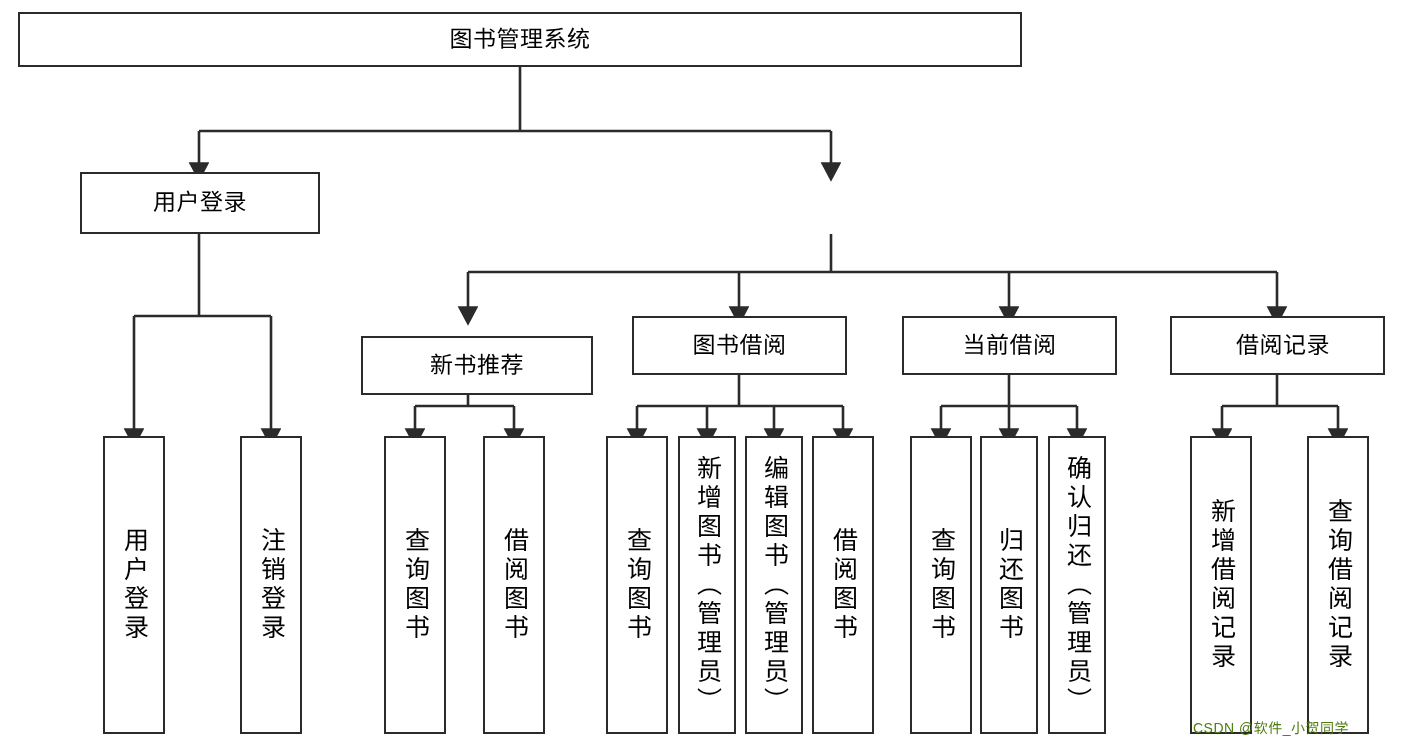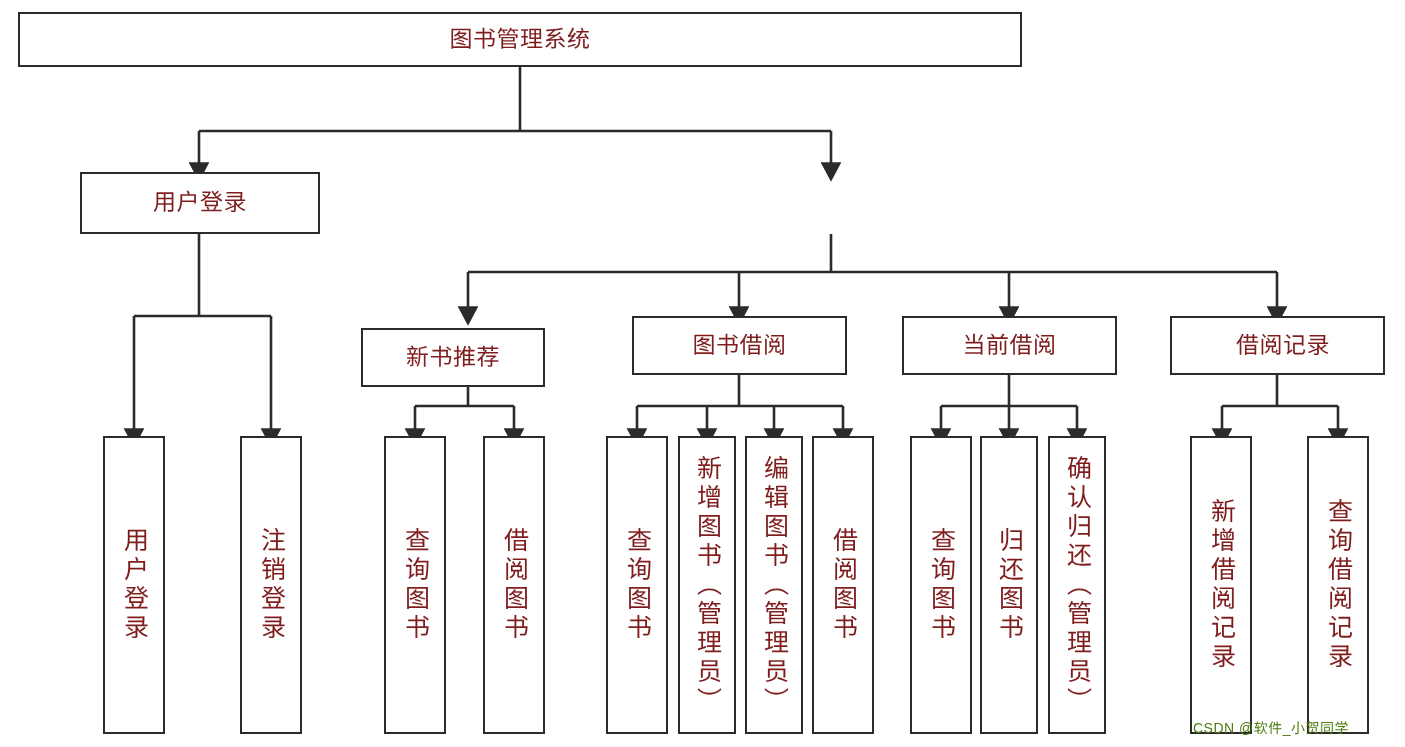--- a/index.html
+++ b/index.html
@@ -30,21 +30,21 @@
     position: absolute;
     box-sizing: border-box;
     background: #ffffff;
     border: 2px solid #2b2b2b;
     display: flex;
     align-items: center;
     justify-content: center;
     overflow: hidden;
   }
   .node .node-label {
-    color: #7f1d1d;
+    color: #000000;
     text-align: center;
     line-height: 1.18;
     white-space: pre;
     letter-spacing: 0.5px;
   }
   .node.horizontal .node-label {
     font-size: 23px;
     writing-mode: horizontal-tb;
   }
   .node.vertical {
@@ -123,21 +123,21 @@
   </svg>
 
   <div class="node horizontal" style="left:18px; top:12px; width:1004px; height:55px;">
     <span class="node-label">图书管理系统</span>
   </div>
 
   <div class="node horizontal" style="left:80px; top:172px; width:240px; height:62px;">
     <span class="node-label">用户登录</span>
   </div>
 
-  <div class="node horizontal" style="left:361px; top:328px; width:184px; height:59px;">
+  <div class="node horizontal" style="left:361px; top:336px; width:232px; height:59px;">
     <span class="node-label">新书推荐</span>
   </div>
   <div class="node horizontal" style="left:632px; top:316px; width:215px; height:59px;">
     <span class="node-label">图书借阅</span>
   </div>
   <div class="node horizontal" style="left:902px; top:316px; width:215px; height:59px;">
     <span class="node-label">当前借阅</span>
   </div>
   <div class="node horizontal" style="left:1170px; top:316px; width:215px; height:59px;padding-left:11px;">
     <span class="node-label">借阅记录</span>

